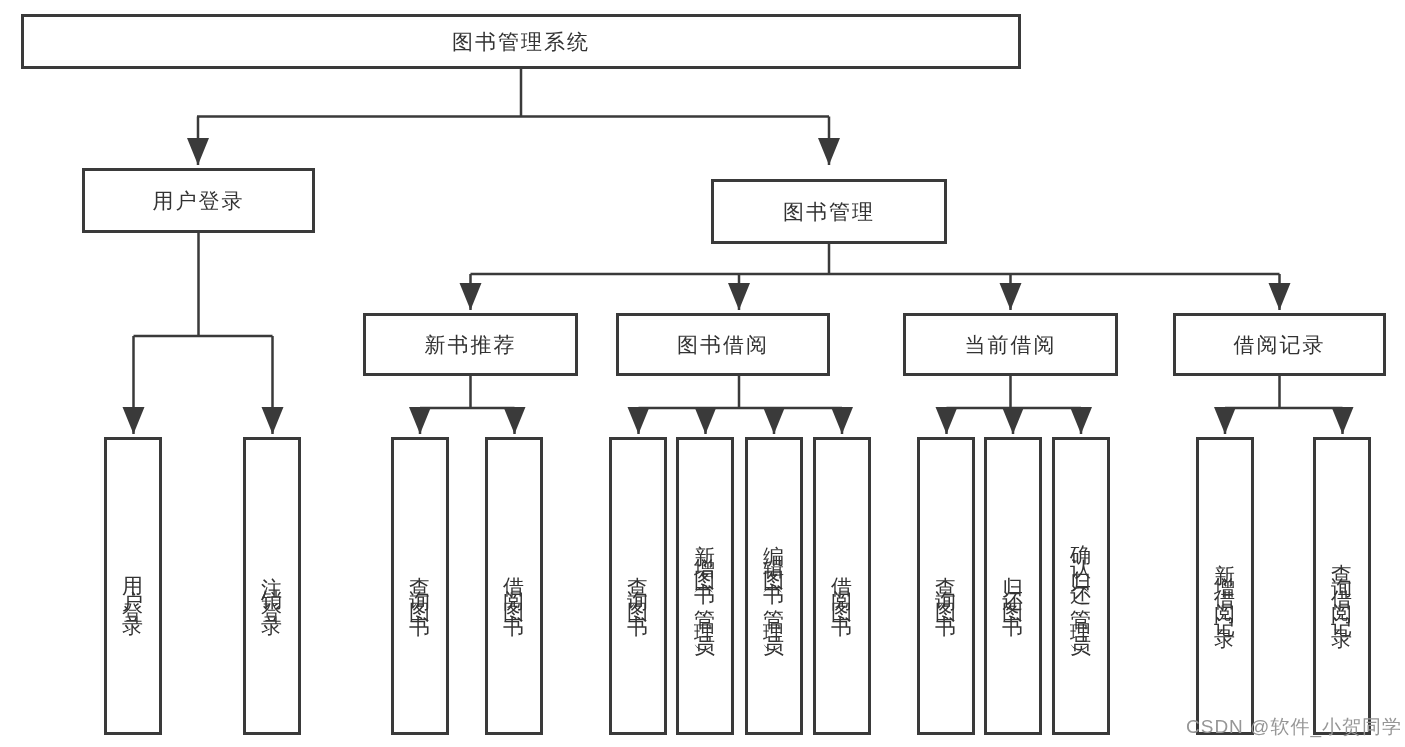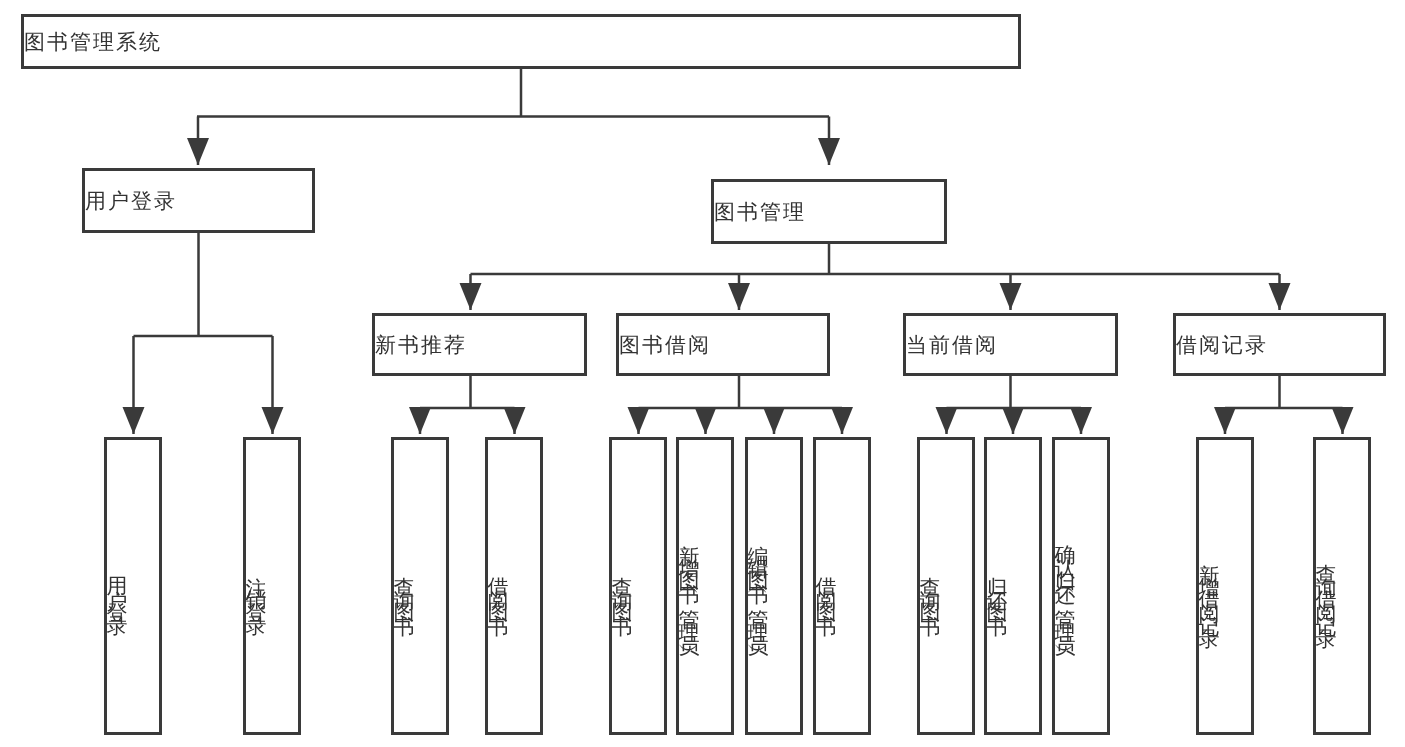--- a/index.html
+++ b/index.html
@@ -22,21 +22,21 @@
     height: 747px;
     pointer-events: none;
   }
   .node {
     position: absolute;
     box-sizing: border-box;
     border: 3px solid #3a3a3a;
     background: #ffffff;
     display: flex;
     align-items: center;
-    justify-content: flex-start;
+    justify-content: center;
     color: #333333;
   }
   .hnode .lbl {
     font-size: 21px;
     letter-spacing: 2px;
     white-space: nowrap;
   }
   .vnode {
     top: 437px;
     width: 58px;
@@ -113,21 +113,21 @@
     <span class="lbl">图书管理系统</span>
   </div>
 
   <div class="node hnode" style="left:82px; top:168px; width:233px; height:65px;">
     <span class="lbl">用户登录</span>
   </div>
   <div class="node hnode" style="left:711px; top:179px; width:236px; height:65px;">
     <span class="lbl">图书管理</span>
   </div>
 
-  <div class="node hnode" style="left:372px; top:313px; width:215px; height:63px;">
+  <div class="node hnode" style="left:363px; top:313px; width:215px; height:63px;">
     <span class="lbl">新书推荐</span>
   </div>
   <div class="node hnode" style="left:616px; top:313px; width:214px; height:63px;">
     <span class="lbl">图书借阅</span>
   </div>
   <div class="node hnode" style="left:1173px; top:313px; width:213px; height:63px;">
     <span class="lbl">借阅记录</span>
   </div>
   <div class="node hnode" style="left:903px; top:313px; width:215px; height:63px;">
     <span class="lbl">当前借阅</span>
@@ -170,14 +170,15 @@
     <span class="lbl">确认归还（管理员）</span>
   </div>
 
   <div class="node vnode" style="left:1196px;">
     <span class="lbl">新增借阅记录</span>
   </div>
   <div class="node vnode" style="left:1313px;">
     <span class="lbl">查询借阅记录</span>
   </div>
 
+  <div class="watermark">CSDN @软件_小贺同学</div>
 
 </div>
 
 </body></html>

